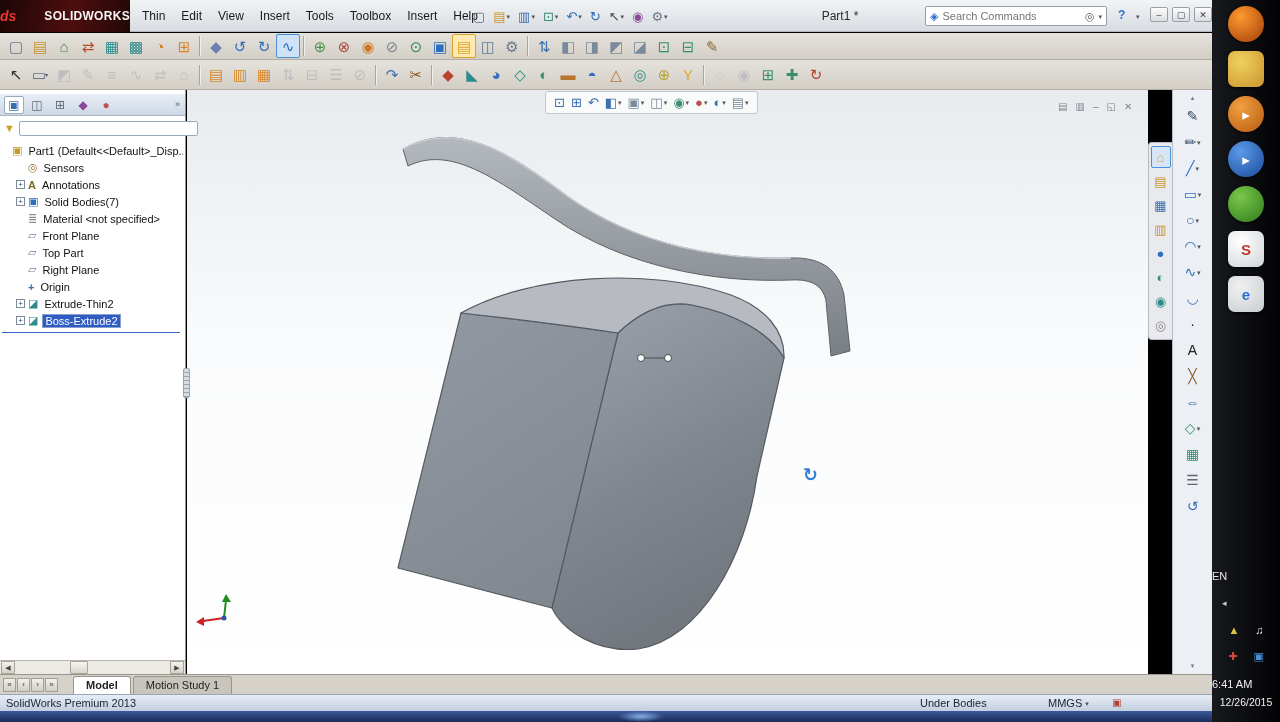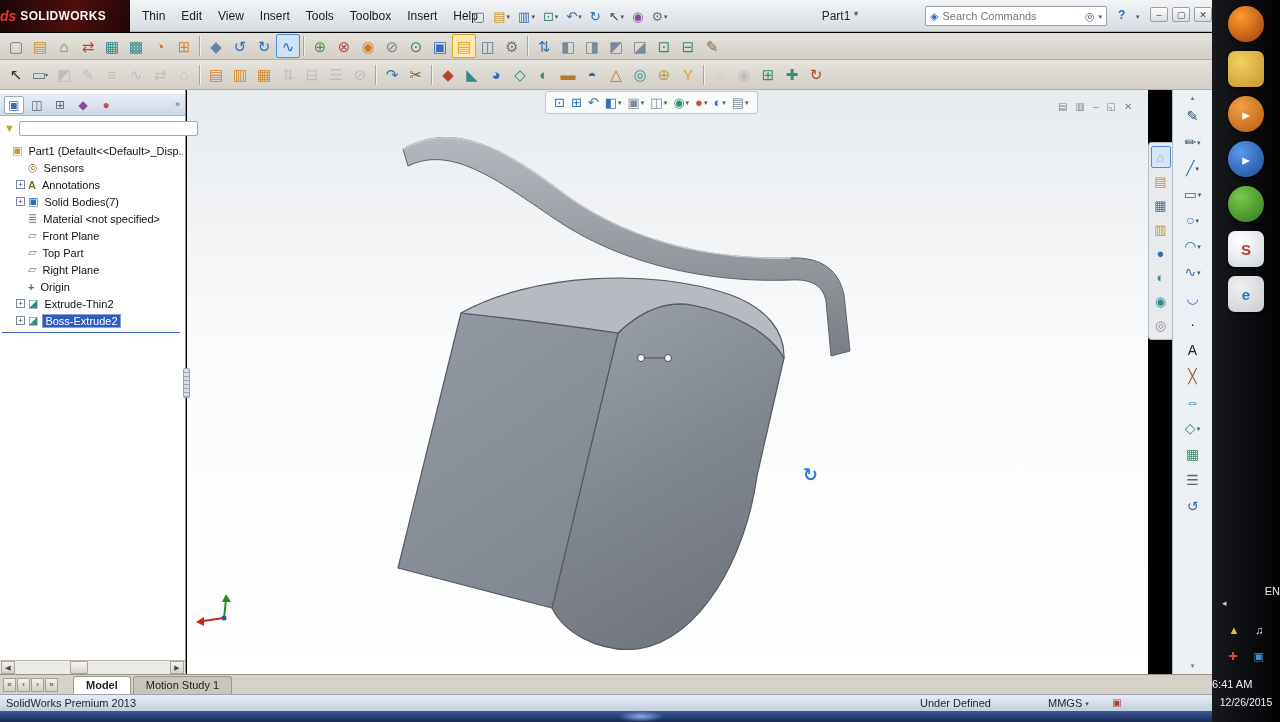--- a/index.html
+++ b/index.html
@@ -2,21 +2,21 @@
 <html><head>
 <meta charset="utf-8">
 <style>
   *{box-sizing:border-box;margin:0;padding:0}
   html,body{width:1280px;height:722px;overflow:hidden}
   body{font-family:"Liberation Sans","DejaVu Sans",sans-serif;background:#000;position:relative}
   .app{position:absolute;inset:0}
 
   
   .titlebar{position:absolute;left:0;top:0;width:1212px;height:32px;background:linear-gradient(#f2f4f6,#d8dce1);border-bottom:1px solid #b2b6bc;z-index:5}
-  .logo{position:absolute;left:0;top:0;width:130px;height:32px;background:linear-gradient(100deg,#1c0606,#4e0e0e 55%,#230707);display:flex;align-items:center;justify-content:flex-start;gap:4px}
+  .logo{position:absolute;left:0;top:0;width:130px;height:32px;background:linear-gradient(100deg,#1c0606,#4e0e0e 55%,#230707);display:flex;align-items:center;justify-content:space-between;gap:4px}
   .logo-mark{color:#e8392e;font-weight:bold;font-style:italic;font-size:14px}
   .logo-text{color:#f5f5f5;font-weight:bold;font-size:12px;letter-spacing:.3px}
   .menubar{position:absolute;left:134px;top:6px;display:flex}
   .menu-item{padding:3px 8px;font-size:12px;color:#1a1a1a;border-radius:2px}
   .quickbar{position:absolute;left:470px;top:5px;display:flex;gap:2px;align-items:center}
   .q-icon{display:flex;align-items:center;height:22px;padding:0 3px;gap:1px}
   .q-icon .g{font-size:13px;color:var(--c,#555);line-height:1}
   .caret{font-size:7px;color:#555;line-height:1}
   .doc-title{position:absolute;left:760px;top:9px;width:160px;text-align:center;font-size:12px;color:#2a2a2a}
   .searchbox{position:absolute;left:925px;top:6px;width:182px;height:20px;background:#fff;border:1px solid #98a0aa;border-radius:2px;display:flex;align-items:center;padding:0 4px;gap:4px}
@@ -84,21 +84,21 @@
   .sk-scroll.bottom{margin-top:auto}
   .sk-icon{width:32px;height:24px;display:flex;align-items:center;justify-content:center;gap:1px;flex:none}
   .sk-icon .g{font-size:14px;color:var(--c,#3a6fb0);line-height:1}
 
   
   .taskbar{position:absolute;left:1212px;top:0;width:68px;height:722px;background:linear-gradient(90deg,#17191d,#020204);z-index:7}
   .tb-apps{position:absolute;left:0;top:6px;width:100%;display:flex;flex-direction:column;align-items:center;gap:9px}
   .tb-app{width:36px;height:36px;display:flex;align-items:center;justify-content:center;background:radial-gradient(circle at 35% 30%,var(--c,#888),var(--c2,#444));box-shadow:0 1px 3px rgba(0,0,0,.8);border-radius:7px}
   .tb-app.circle{border-radius:50%}
   .app-glyph{color:var(--gc,#fff);font-weight:bold;font-size:15px;line-height:1}
-  .tb-lang{position:absolute;left:0;bottom:125px;width:100%;text-align:right;color:#e8e8e8;font-size:11px}
+  .tb-lang{position:absolute;left:0;bottom:140px;width:100%;text-align:left;color:#e8e8e8;font-size:11px}
   .tb-hide{position:absolute;left:10px;bottom:114px;color:#ccc;font-size:9px}
   .tray{position:absolute;left:8px;bottom:58px;width:52px;display:flex;flex-wrap:wrap;gap:8px 16px;justify-content:center}
   .tray .g{font-size:11px;color:var(--c,#ddd);line-height:1}
   .tb-time{position:absolute;left:0;bottom:32px;width:100%;color:#f0f0f0;font-size:11px}
   .tb-date{position:absolute;left:0;bottom:14px;width:100%;text-align:center;color:#f0f0f0;font-size:10.5px}
 
   
   .tabstrip{position:absolute;left:0;top:674px;width:1212px;height:20px;background:#d6d2ca;border-top:1px solid #9a968e;display:flex;align-items:flex-end;z-index:4}
   .ts-nav{display:flex;align-items:center;height:100%;padding:0 3px;gap:1px}
   .ts-btn{width:13px;height:14px;font-size:8px;color:#333;background:linear-gradient(#f2f0ea,#d2cec6);border:1px solid #a39f96;display:flex;align-items:center;justify-content:center}
@@ -823,21 +823,21 @@
           <span>Model</span>
         </div>
         <div class="ts-tab">
           <span>Motion Study 1</span>
         </div>
       </div>
   </div>
 
   <div class="statusbar">
     <span class="sb-left">SolidWorks Premium 2013</span>
-    <span class="sb-state">Under Defined</span>
+    <span class="sb-state">Under Bodies</span>
     <span class="sb-units">
       <span>MMGS</span>
       <span class="caret">▾</span>
     </span>
     <span class="sb-icon">▣</span>
   </div>
   <div class="navy"></div>
 
 </div>
 

